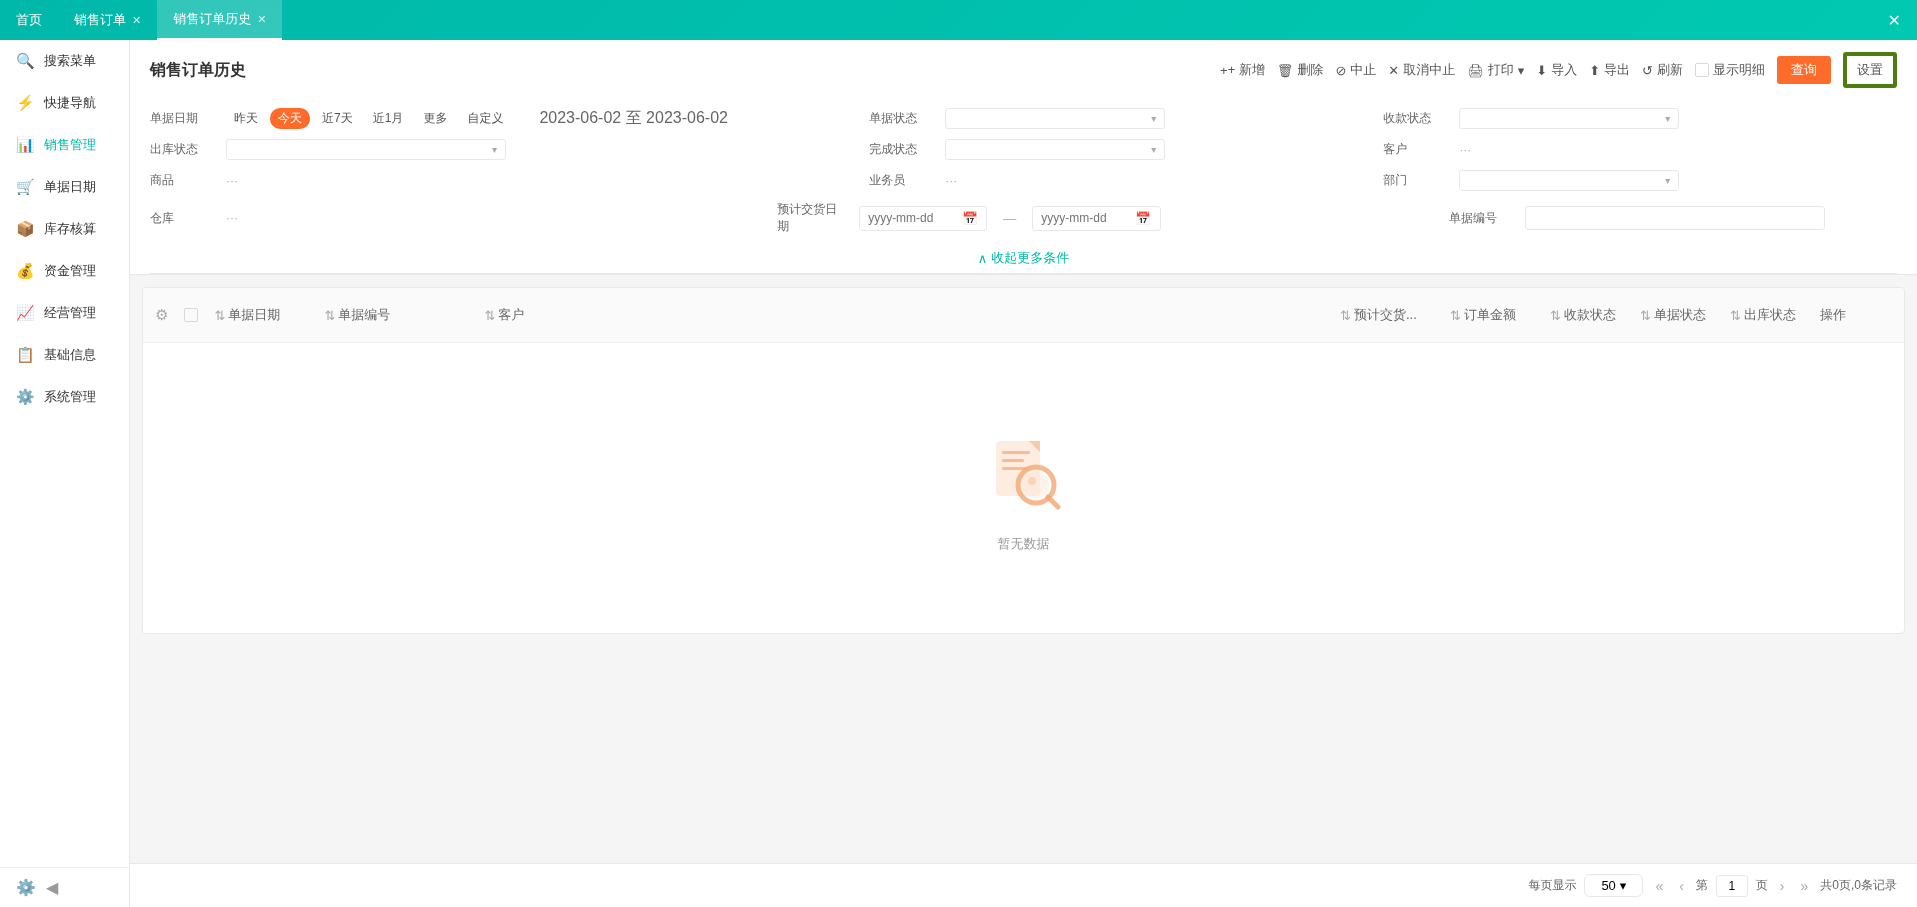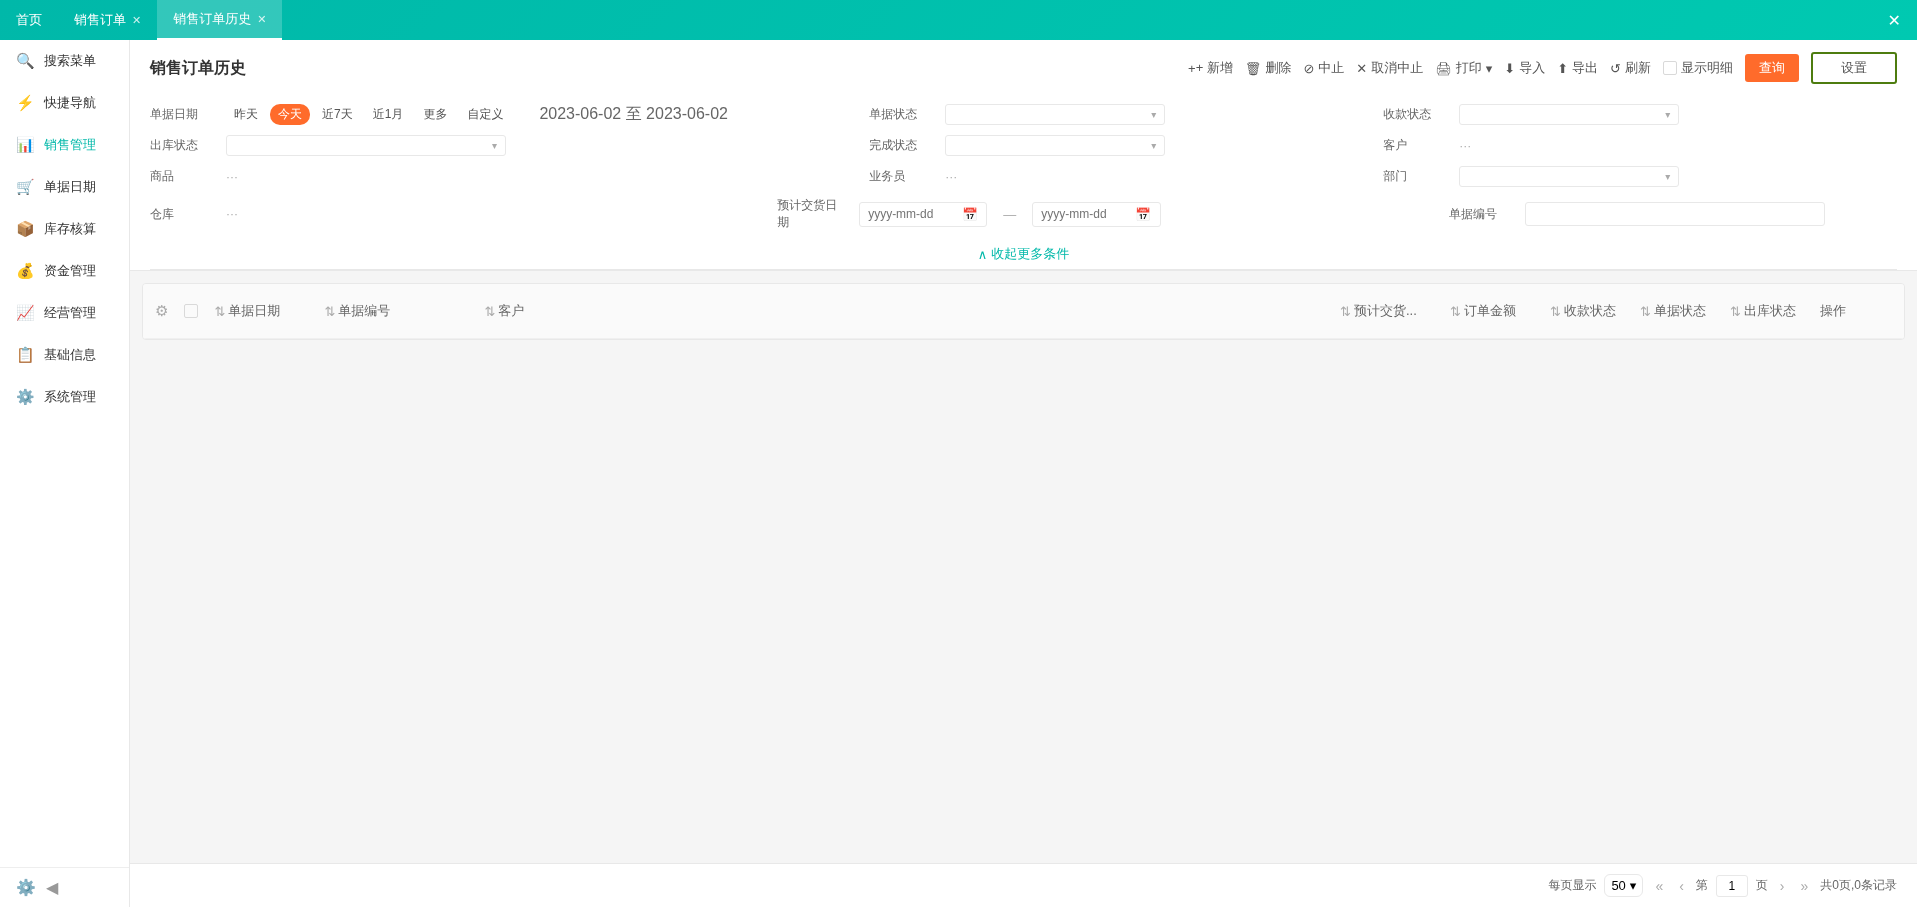--- a/index.html
+++ b/index.html
@@ -127,22 +127,22 @@
       white-space: nowrap;
     }
     .toolbar-btn.primary-btn {
       background: #ff6b2b;
       color: white;
       padding: 5px 14px;
       border-radius: 3px;
       font-size: 12px;
     }
     .toolbar-btn.outline-btn {
-      border: 2px solid #4d7c0f;
-      padding: 5px 28px;
+      border: 4px solid #4d7c0f;
+      padding: 5px 10px;
       border-radius: 3px;
       background: white;
     }
 
     
     .filter-area {
       background: white;
       padding: 10px 20px;
       border-bottom: 1px solid #e8e8e8;
     }
@@ -317,21 +317,21 @@
       border-top: 1px solid #e8e8e8;
       position: fixed;
       bottom: 0;
       right: 0;
       left: 130px;
     }
     .per-page-label { color: #666; font-size: 12px; }
     .per-page-select {
       border: 1px solid #e8e8e8;
       border-radius: 6px;
-      padding: 3px 6px;
+      padding: 3px 16px;
       font-size: 12px;
       cursor: pointer;
       display: flex;
       align-items: center;
       gap: 4px;
     }
     .page-nav-btn {
       cursor: pointer;
       color: #aaa;
       font-size: 14px;
@@ -617,20 +617,43 @@
           <div class="th th-stock-status">
             <span style="color:#aaa;">⇅</span>
             <span>出库状态</span>
           </div>
           <div class="th th-action">
             <span>操作</span>
           </div>
         </div>
       </div>
 
+      <div class="empty-state">
+        <div class="empty-icon-wrap">
+          
+          <svg width="100" height="100" viewBox="0 0 100 100" xmlns="http://www.w3.org/2000/svg">
+
+            <rect x="22" y="18" width="44" height="55" rx="4" fill="#fde8d8" opacity="0.8"></rect>
+            <rect x="28" y="28" width="28" height="3" rx="1.5" fill="#f4a674" opacity="0.7"></rect>
+            <rect x="28" y="36" width="22" height="3" rx="1.5" fill="#f4a674" opacity="0.7"></rect>
+            <rect x="28" y="44" width="26" height="3" rx="1.5" fill="#f4a674" opacity="0.7"></rect>
+
+            <circle cx="62" cy="62" r="18" fill="none" stroke="#f4a674" stroke-width="5" opacity="0.8"></circle>
+
+            <circle cx="62" cy="62" r="13" fill="#fde8d8" opacity="0.5"></circle>
+
+            <line x1="74" y1="74" x2="84" y2="84" stroke="#f4a674" stroke-width="5" stroke-linecap="round" opacity="0.8"></line>
+
+            <path d="M55,18 L66,18 L66,29 Z" fill="#f4a674" opacity="0.5"></path>
+
+            <circle cx="58" cy="58" r="4" fill="#f9c4a0" opacity="0.6"></circle>
+          </svg>
+        </div>
+        <span class="empty-text">暂无数据</span>
+      </div>
     </div>
 
     <div class="pagination-bar">
       <span class="per-page-label">每页显示</span>
       <div class="per-page-select">
         <span>50</span>
         <span>▾</span>
       </div>
       <span class="page-nav-btn">«</span>
       <span class="page-nav-btn">‹</span>

